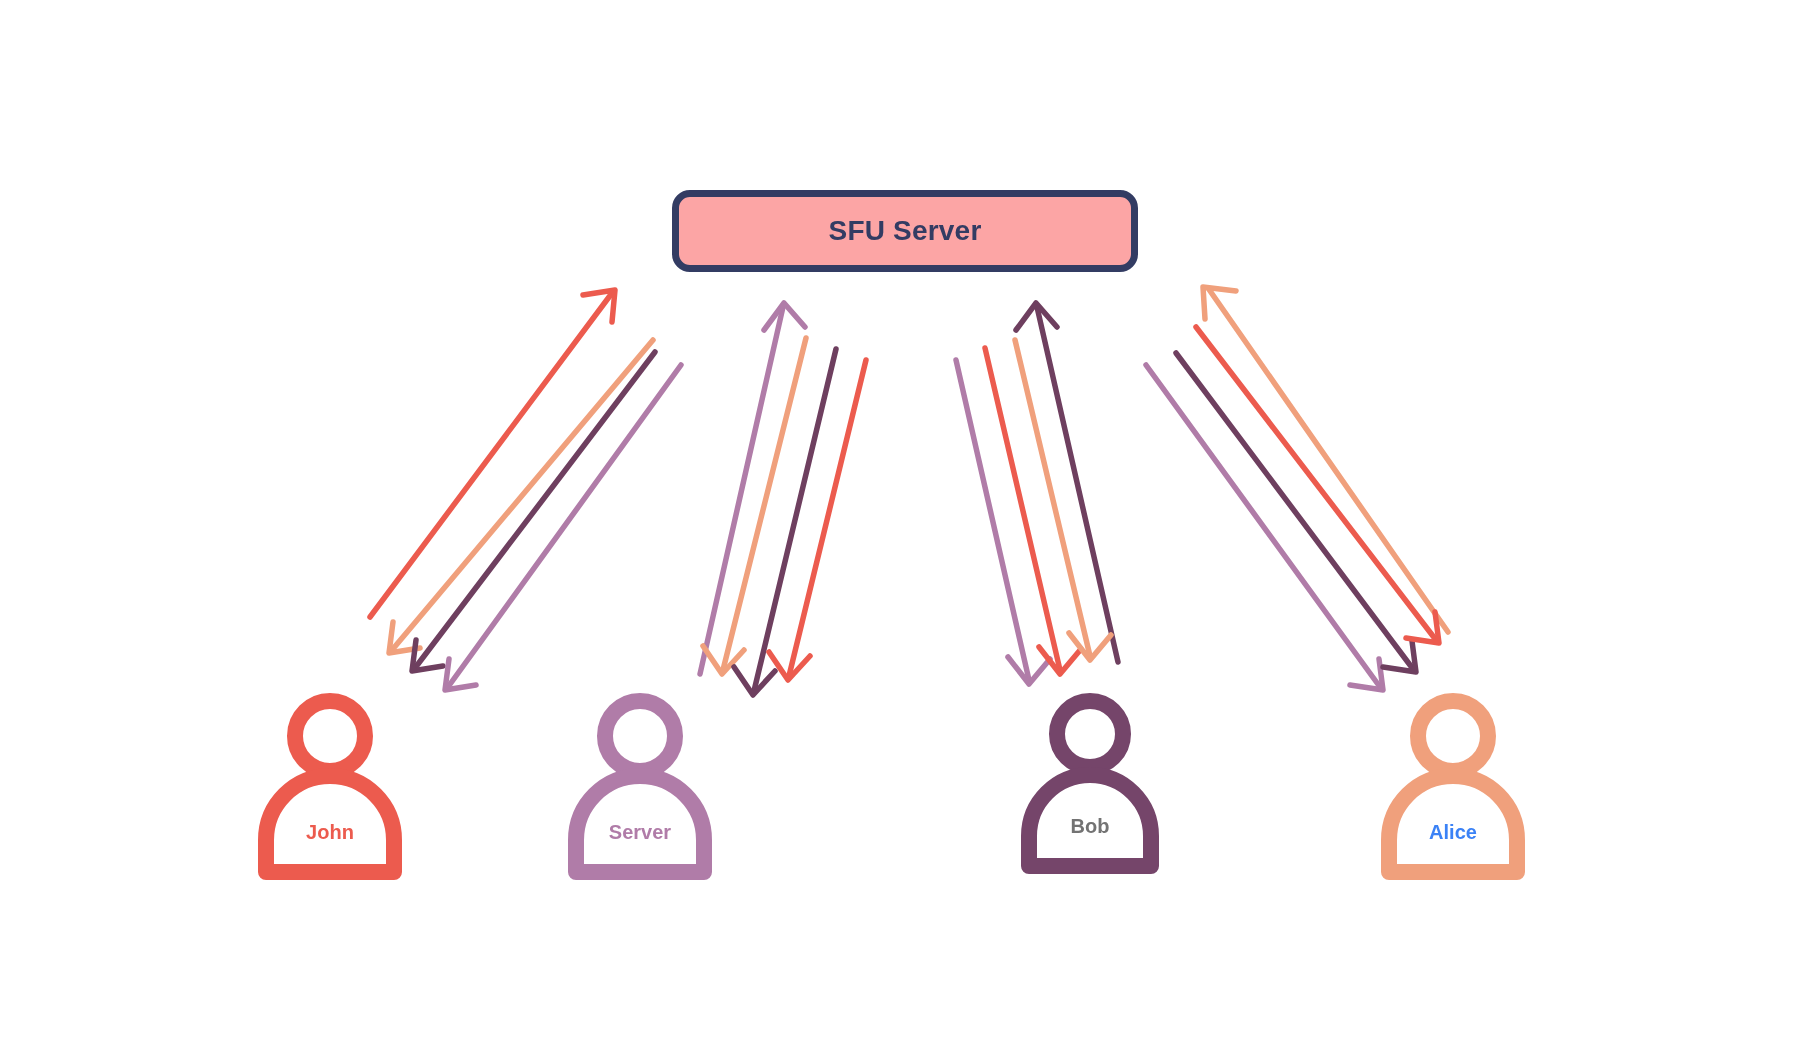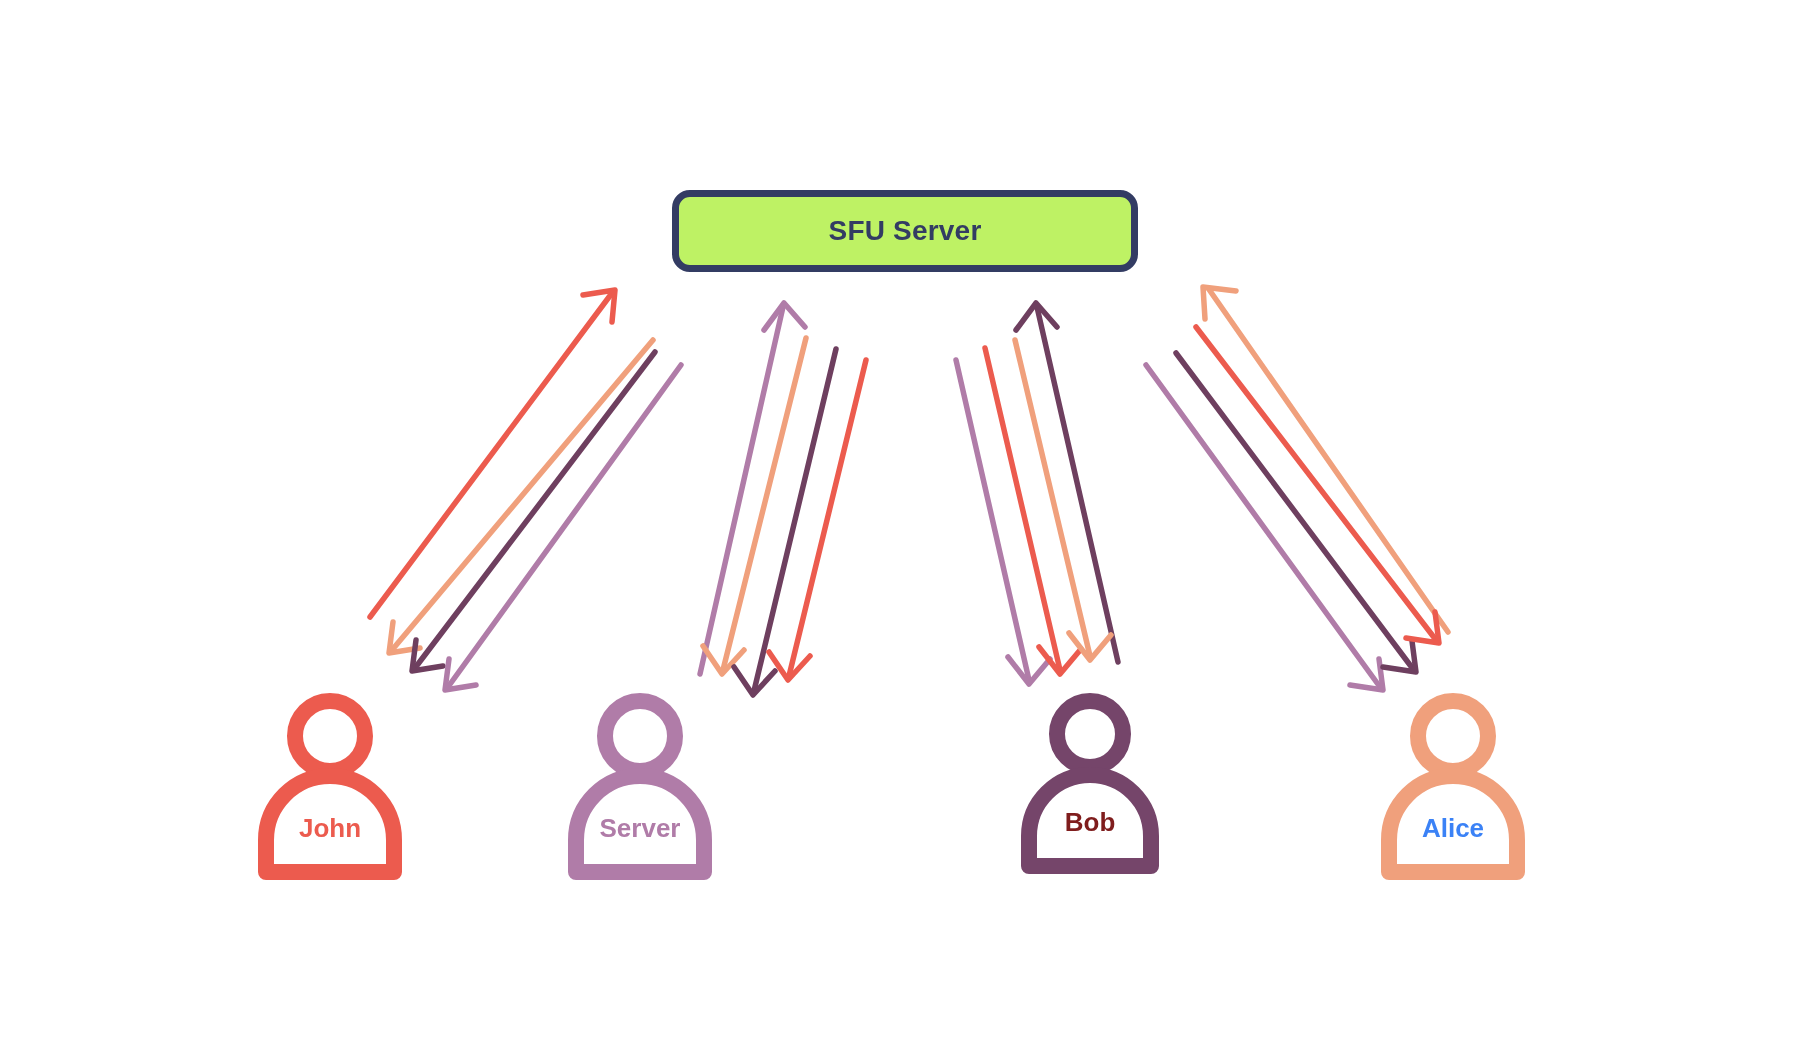--- a/index.html
+++ b/index.html
@@ -28,21 +28,21 @@
   }
   .server-node {
     position: absolute;
     left: 672px;
     top: 190px;
     width: 466px;
     height: 82px;
     box-sizing: border-box;
     border: 7px solid #333c63;
     border-radius: 18px;
-    background: #bef264;
+    background: #fca5a5;
     display: flex;
     align-items: center;
     justify-content: center;
   }
   .server-label {
     font-size: 28px;
     font-weight: bold;
     color: #333c63;
     letter-spacing: 0.2px;
   }
@@ -56,21 +56,21 @@
     left: 0;
     top: 0;
     display: block;
   }
   .person-label {
     position: absolute;
     left: 0;
     width: 150px;
     text-align: center;
     bottom: 36px;
-    font-size: 26px;
+    font-size: 20px;
     font-weight: bold;
     pointer-events: none;
   }
 </style>
 </head>
 <body>
 
 <div id="diagram-root">
 
   <svg id="arrows-layer" viewBox="0 0 1810 1064" width="1810" height="1064" xmlns="http://www.w3.org/2000/svg">
@@ -174,21 +174,21 @@
       <path d="M 11 182 L 11 150 A 64 64 0 0 1 139 150 L 139 182 Z" fill="none" stroke="#b07ca8" stroke-width="16" stroke-linejoin="round"></path>
     </svg>
     <span class="person-label" style="color:#b07ca8">Server</span>
   </div>
 
   <div class="person" id="person-bob" style="left: 1015px; top: 688px;">
     <svg viewBox="0 0 150 190" width="150" height="190">
       <circle cx="75" cy="46" r="33" fill="none" stroke="#75456a" stroke-width="16"></circle>
       <path d="M 14 178 L 14 148 A 61 61 0 0 1 136 148 L 136 178 Z" fill="none" stroke="#75456a" stroke-width="16" stroke-linejoin="round"></path>
     </svg>
-    <span class="person-label" style="color:#7f1d1d; bottom:40px;">Bob</span>
+    <span class="person-label" style="color:#737373; bottom:40px;">Bob</span>
   </div>
 
   <div class="person" id="person-alice" style="left: 1378px; top: 690px;">
     <svg viewBox="0 0 150 190" width="150" height="190">
       <circle cx="75" cy="46" r="35" fill="none" stroke="#f0a07c" stroke-width="16"></circle>
       <path d="M 11 182 L 11 150 A 64 64 0 0 1 139 150 L 139 182 Z" fill="none" stroke="#f0a07c" stroke-width="16" stroke-linejoin="round"></path>
     </svg>
     <span class="person-label" style="color:#3b82f6">Alice</span>
   </div>
 

